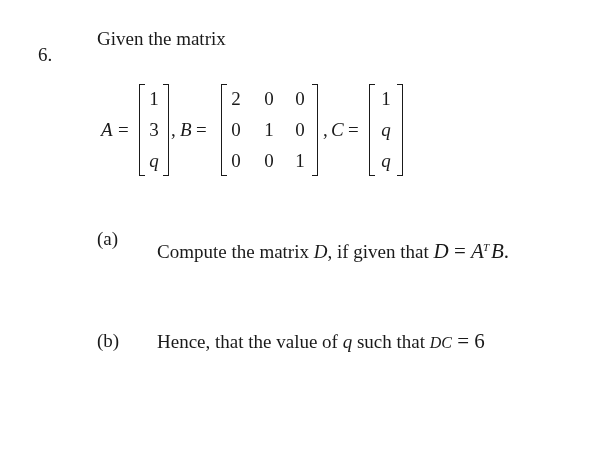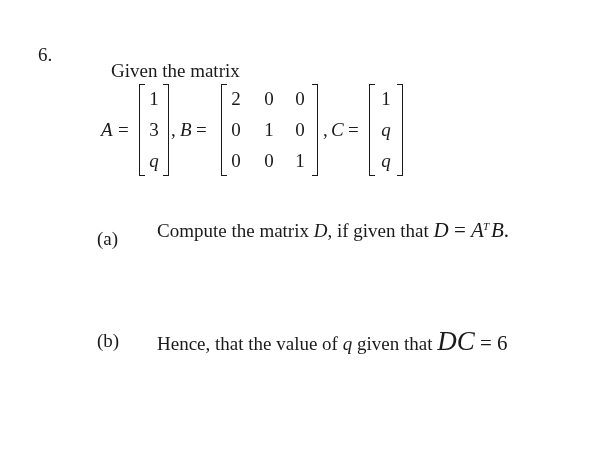--- a/index.html
+++ b/index.html
@@ -14,21 +14,21 @@
       overflow: hidden;
       font-family: "Liberation Serif", "DejaVu Serif", serif;
       color: #1a1a1a;
     }
     .abs { position: absolute; white-space: nowrap; }
     .txt { font-size: 19px; line-height: 22px; }
     .it { font-style: italic; }
 
     
     #qnum { left: 38px; top: 44px; }
-    #intro { left: 97px; top: 60px; margin-left: 14px; }
+    #intro { left: 97px; top: 28px; }
 
     
     .mlabel { font-size: 19px; line-height: 22px; }
     .matrix {
       position: absolute;
       top: 84px;
       height: 92px;
     }
     .bracket {
       position: absolute;
@@ -44,21 +44,21 @@
     .cell {
       position: absolute;
       font-size: 19px;
       line-height: 22px;
       text-align: center;
       width: 20px;
     }
 
     
     #part-a-label { left: 97px; top: 228px; }
-    #part-a-text { left: 157px; top: 219px; }
+    #part-a-text { left: 157px; top: 240px; }
     #part-b-label { left: 97px; top: 330px; }
     #part-b-text { left: 157px; top: 330px; }
 
     sup.tsup {
       font-size: 11px;
       position: relative;
       top: -7px;
       vertical-align: baseline;
       font-style: italic;
       margin-left: -1px;
@@ -110,15 +110,15 @@
 </div>
 
 <div id="part-a-label" class="abs txt">(a)</div>
 <div id="part-a-text" class="abs txt">
   <span>Compute the matrix </span><span class="it">D</span><span>, if given that </span>
   <span class="it" style="font-size:21px;">D</span><span style="font-size:21px;"> = </span><span class="it" style="font-size:21px;">A</span><sup class="tsup">T</sup><span class="it" style="font-size:21px;">B</span><span style="font-size:21px;">.</span>
 </div>
 
 <div id="part-b-label" class="abs txt">(b)</div>
 <div id="part-b-text" class="abs txt">
-  <span>Hence, that the value of </span><span class="it">q</span><span> given that </span>
-  <span class="it" style="font-size:27px;">DC</span><span style="font-size:21px;"> = </span><span style="font-size:21px;">6</span>
+  <span>Hence, that the value of </span><span class="it">q</span><span> such that </span>
+  <span class="it" style="font-size:16px;">DC</span><span style="font-size:21px;"> = </span><span style="font-size:21px;">6</span>
 </div>
 
 </body></html>

